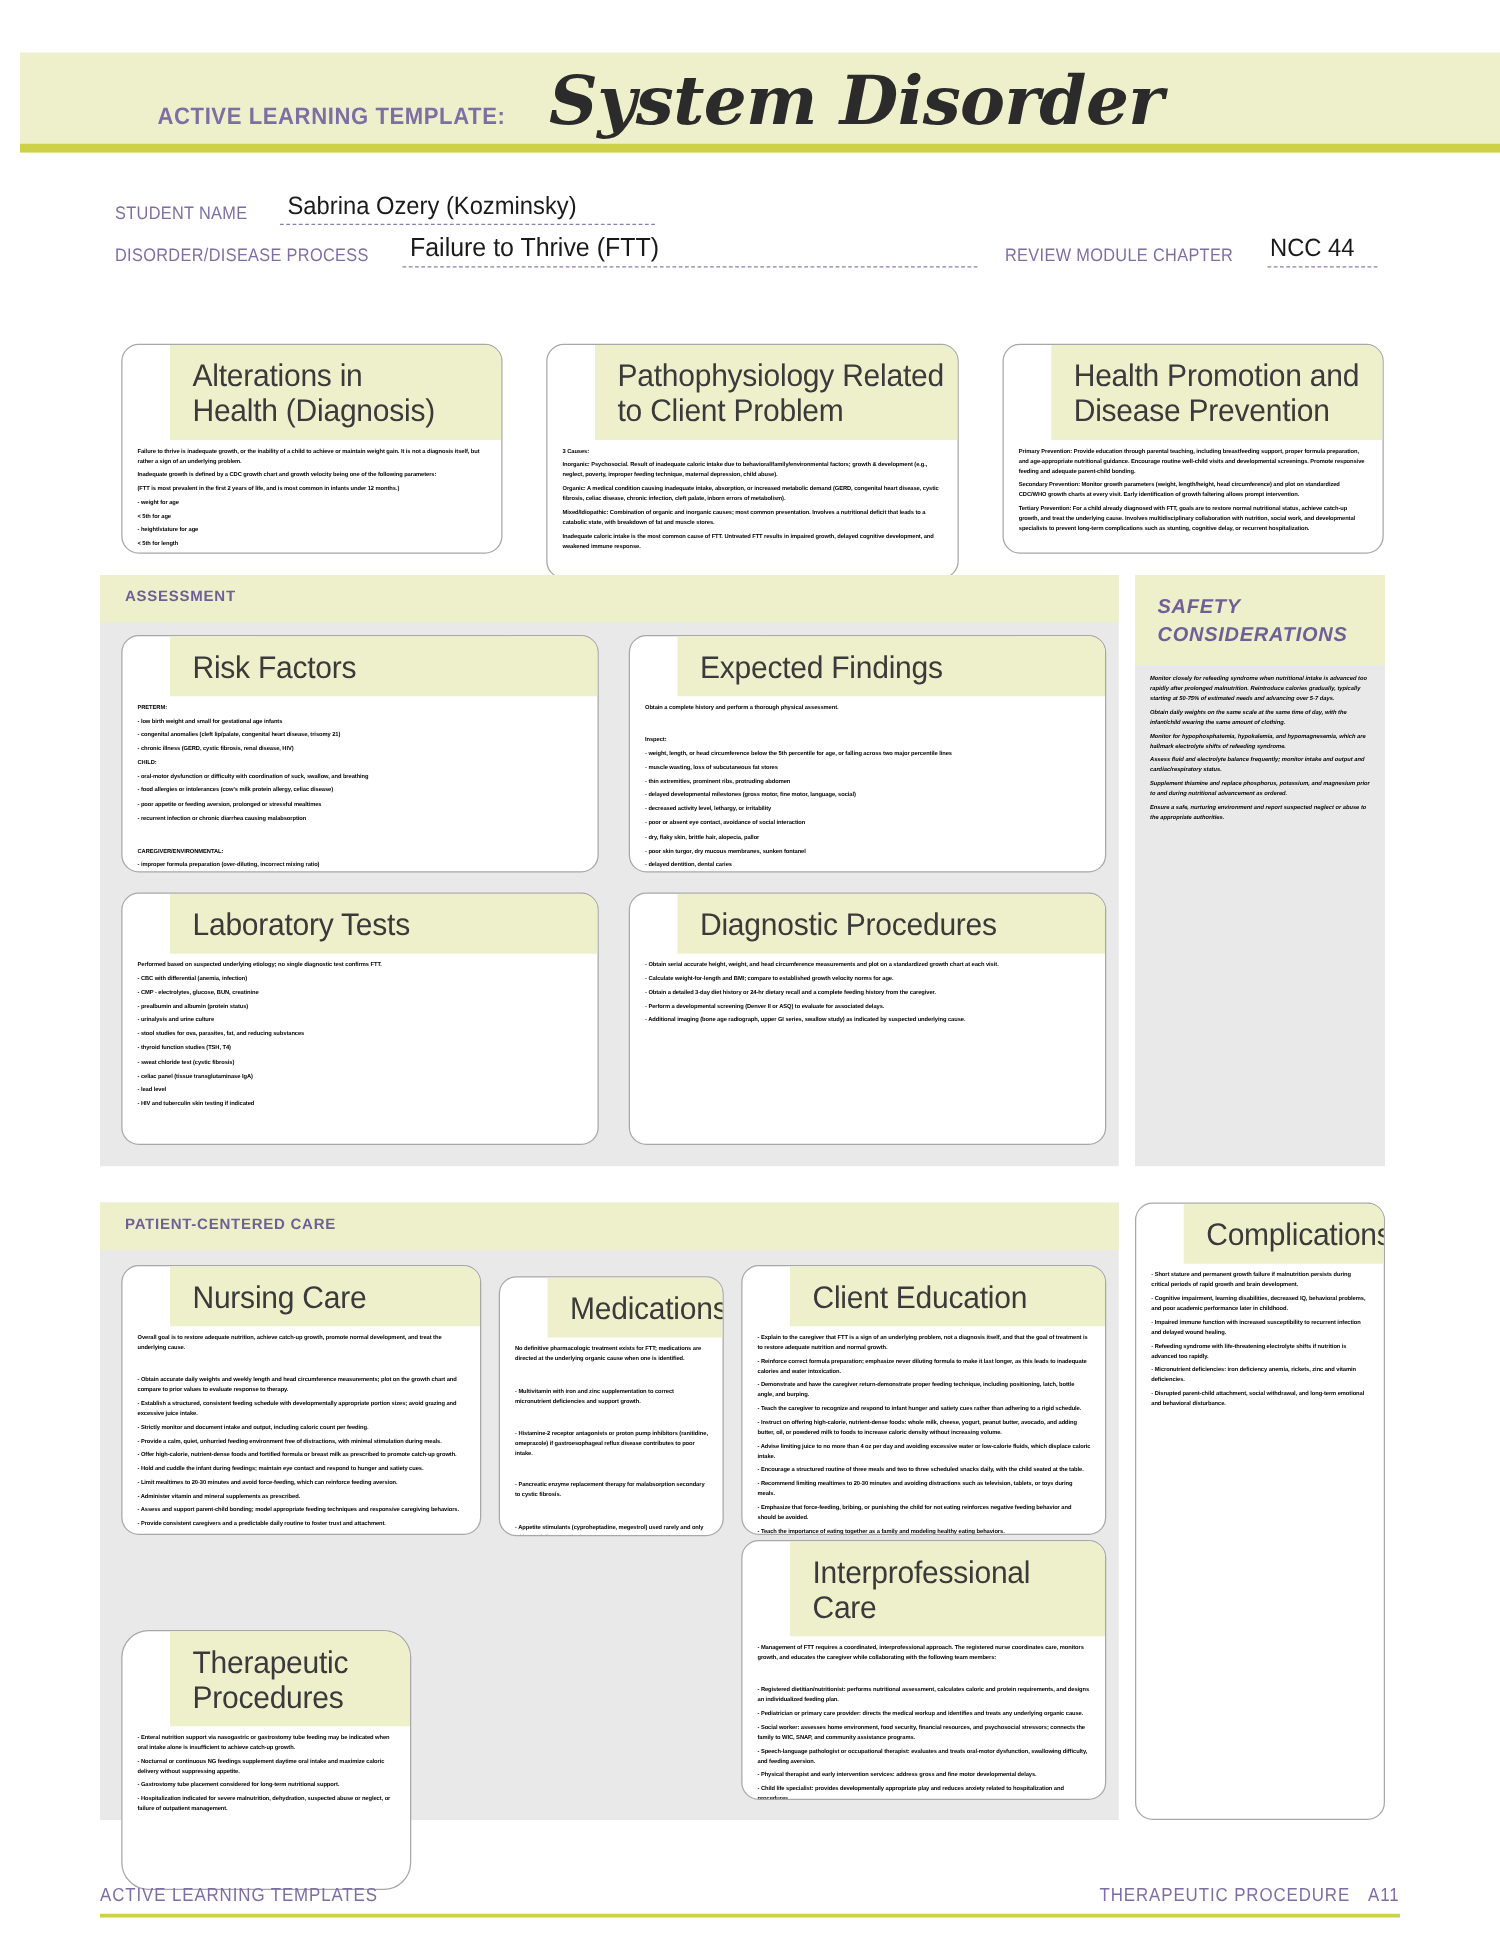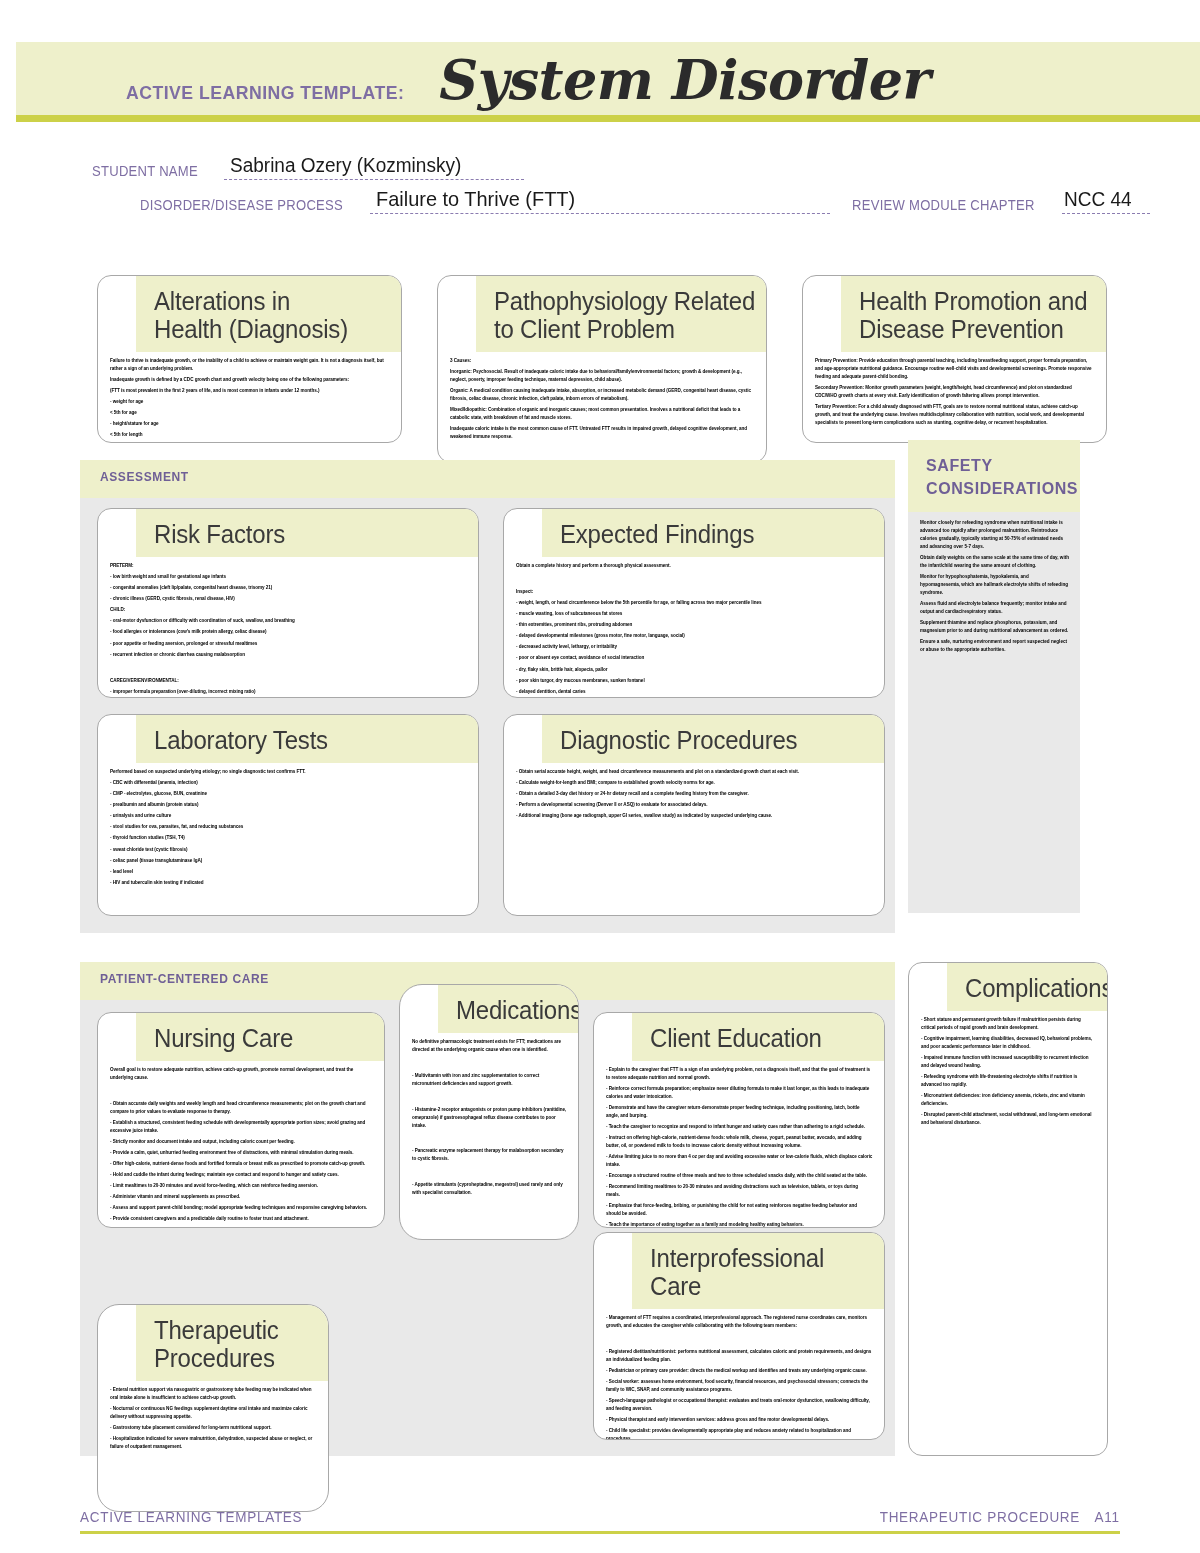--- a/index.html
+++ b/index.html
@@ -142,21 +142,21 @@
 </div>
 
 <div class="idblock">
 
   <div class="idrow">
     <span class="idlabel" style="left:0;">STUDENT NAME</span>
     <span class="idrule" style="left:132px; width:300px;"></span>
     <span class="idvalue" style="left:138px;">Sabrina Ozery (Kozminsky)</span>
   </div>
 
-  <div class="idrow" style="height:34px;margin-left:48px;">
+  <div class="idrow" style="height:34px;">
     <span class="idlabel" style="left:0;">DISORDER/DISEASE PROCESS</span>
     <span class="idrule" style="left:230px; width:460px;"></span>
     <span class="idvalue" style="left:236px; font-size:21px;">Failure to Thrive (FTT)</span>
 
     <span class="idlabel" style="left:712px;">REVIEW MODULE CHAPTER</span>
     <span class="idrule" style="left:922px; width:88px;"></span>
     <span class="idvalue" style="left:924px;">NCC 44</span>
   </div>
 </div>
 
@@ -274,21 +274,21 @@
   </div>
   <div class="card-body">
       <p>- Obtain serial accurate height, weight, and head circumference measurements and plot on a standardized growth chart at each visit.</p>
       <p>- Calculate weight-for-length and BMI; compare to established growth velocity norms for age.</p>
       <p>- Obtain a detailed 3-day diet history or 24-hr dietary recall and a complete feeding history from the caregiver.</p>
       <p>- Perform a developmental screening (Denver II or ASQ) to evaluate for associated delays.</p>
       <p>- Additional imaging (bone age radiograph, upper GI series, swallow study) as indicated by suspected underlying cause.</p>
     </div>
 </div>
 
-<div class="side-panel" style="left:908px; top:440px; width:172px; height:473px;">
+<div class="side-panel" style="left:908px; top:460px; width:200px; height:473px;font-style:italic;">
   <div class="side-head">
     <div class="side-title">SAFETY
 CONSIDERATIONS</div>
   </div>
   <div class="side-body">
       <p>Monitor closely for refeeding syndrome when nutritional intake is advanced too rapidly after prolonged malnutrition. Reintroduce calories gradually, typically starting at 50-75% of estimated needs and advancing over 5-7 days.</p>
       <p>Obtain daily weights on the same scale at the same time of day, with the infant/child wearing the same amount of clothing.</p>
       <p>Monitor for hypophosphatemia, hypokalemia, and hypomagnesemia, which are hallmark electrolyte shifts of refeeding syndrome.</p>
       <p>Assess fluid and electrolyte balance frequently; monitor intake and output and cardiac/respiratory status.</p>
       <p>Supplement thiamine and replace phosphorus, potassium, and magnesium prior to and during nutritional advancement as ordered.</p>
@@ -316,21 +316,21 @@
       <p>- Offer high-calorie, nutrient-dense foods and fortified formula or breast milk as prescribed to promote catch-up growth.</p>
       <p>- Hold and cuddle the infant during feedings; maintain eye contact and respond to hunger and satiety cues.</p>
       <p>- Limit mealtimes to 20-30 minutes and avoid force-feeding, which can reinforce feeding aversion.</p>
       <p>- Administer vitamin and mineral supplements as prescribed.</p>
       <p>- Assess and support parent-child bonding; model appropriate feeding techniques and responsive caregiving behaviors.</p>
       <p>- Provide consistent caregivers and a predictable daily routine to foster trust and attachment.</p>
       <p>- Encourage age-appropriate developmental stimulation and play activities.</p>
     </div>
 </div>
 
-<div class="card" style="left:399px; top:984px; width:180px; height:256px;border-radius:23px;">
+<div class="card" style="left:399px; top:1021px; width:180px; height:208px;">
   <div class="card-head">
     <div class="card-title">Medications</div>
   </div>
   <div class="card-body">
       <p>No definitive pharmacologic treatment exists for FTT; medications are directed at the underlying organic cause when one is identified.</p>
       <p class="gap">&nbsp;</p>
       <p>- Multivitamin with iron and zinc supplementation to correct micronutrient deficiencies and support growth.</p>
       <p class="gap">&nbsp;</p>
       <p>- Histamine-2 receptor antagonists or proton pump inhibitors (ranitidine, omeprazole) if gastroesophageal reflux disease contributes to poor intake.</p>
       <p class="gap">&nbsp;</p>

